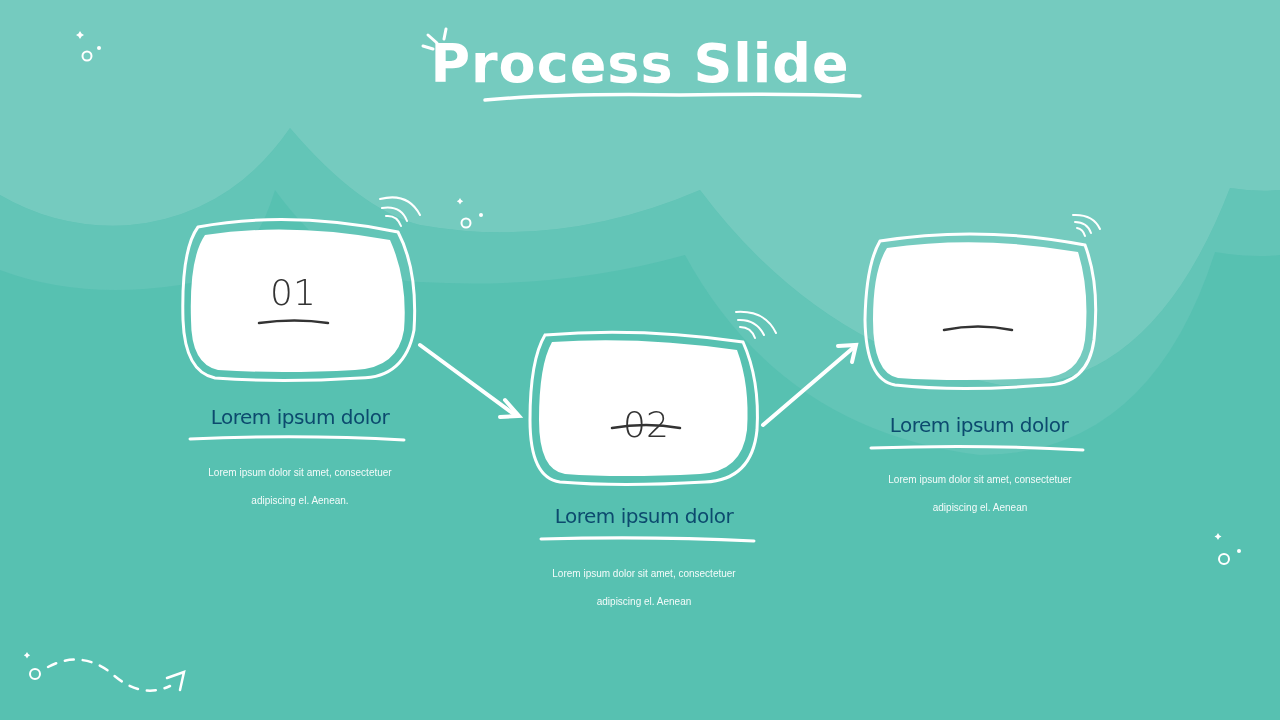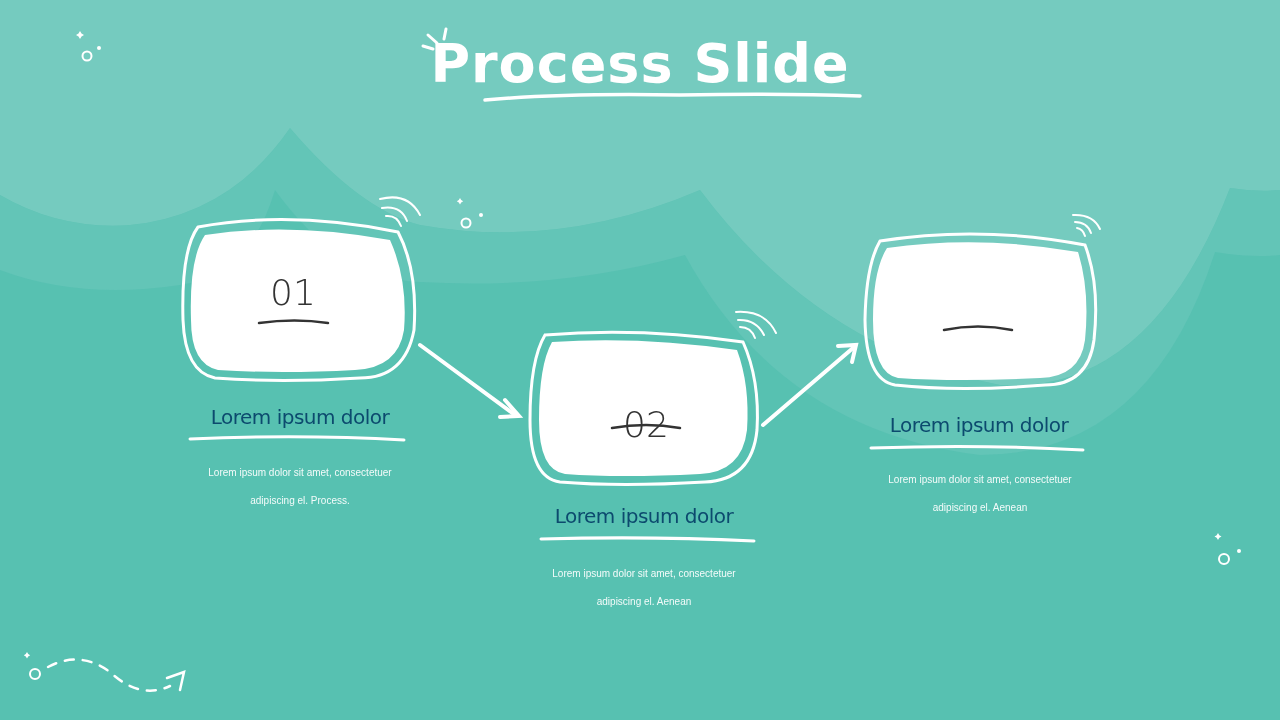--- a/index.html
+++ b/index.html
@@ -115,21 +115,21 @@
 
   <div class="step-num" style="left:233px; top:272px;">01</div>
   <div class="step-num" style="left:586px; top:376px;margin-top:28px;">02</div>
 
   <div class="step-heading" style="left:170px; top:405px;">Lorem ipsum dolor</div>
   <div class="step-heading" style="left:514px; top:504px;">Lorem ipsum dolor</div>
   <div class="step-heading" style="left:849px; top:413px;">Lorem ipsum dolor</div>
 
   <div class="step-desc" style="left:160px; top:459px;">
     <div>Lorem ipsum dolor sit amet, consectetuer</div>
-    <div>adipiscing el. Process.</div>
+    <div>adipiscing el. Aenean.</div>
   </div>
   <div class="step-desc" style="left:504px; top:560px;">
     <div>Lorem ipsum dolor sit amet, consectetuer</div>
     <div>adipiscing el. Aenean</div>
   </div>
   <div class="step-desc" style="left:840px; top:466px;">
     <div>Lorem ipsum dolor sit amet, consectetuer</div>
     <div>adipiscing el. Aenean</div>
   </div>
 

